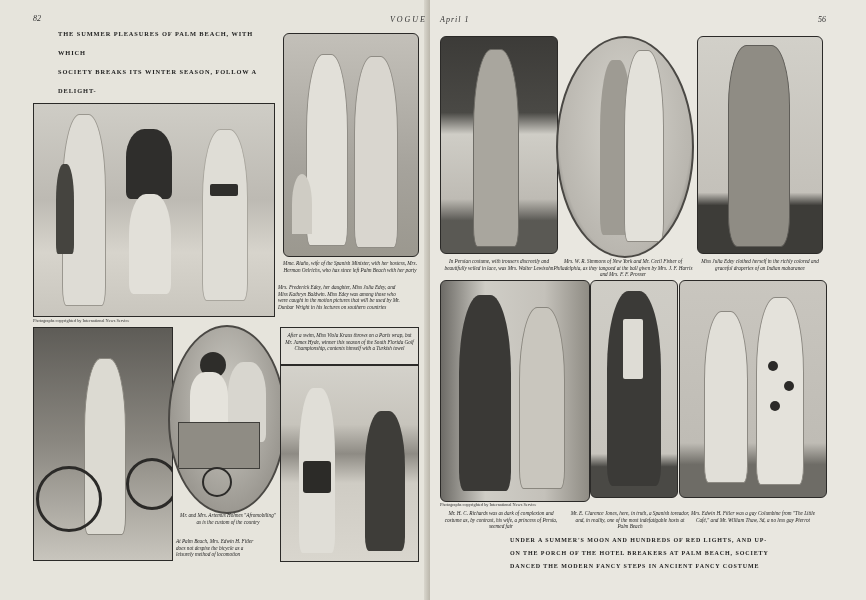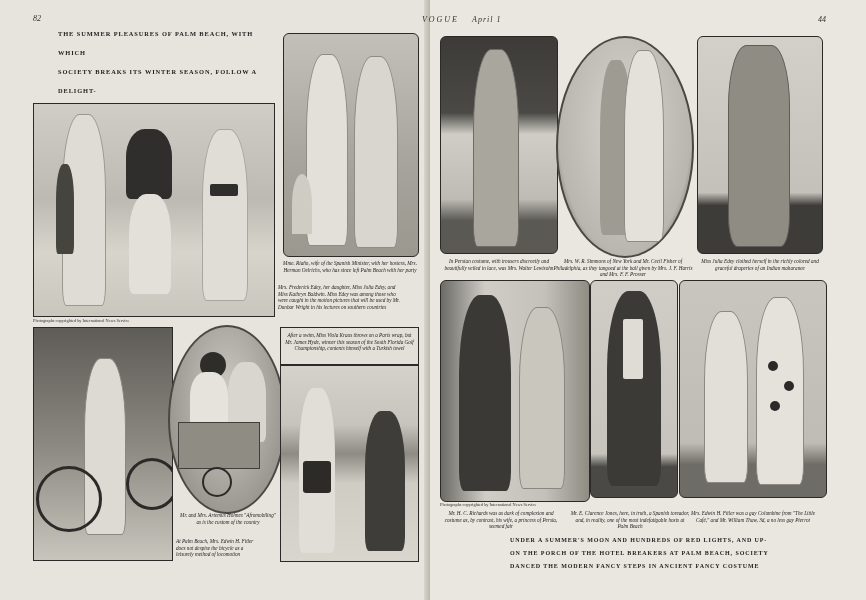--- a/index.html
+++ b/index.html
@@ -2,21 +2,21 @@
 <html><head>
 <meta charset="utf-8">
 <style>
   html, body { margin:0; padding:0; }
   body { width:866px; height:600px; position:relative; overflow:hidden; background:#e8e6df; font-family:"Liberation Serif", serif; }
   .page { position:absolute; top:0; height:600px; }
   .page-left { left:0; width:430px; background:#e6e4dc; }
   .page-right { left:430px; width:436px; background:#e9e7e0; }
   .gutter { position:absolute; left:424px; top:0; width:14px; height:600px; background:linear-gradient(to right,#d9d6cd,#bdb9ae 40%,#c9c5bb 60%,#e3e0d8); }
   .folio { position:absolute; font-size:8px; color:#333; font-style:italic; }
-  .header { position:absolute; font-size:8px; color:#333; letter-spacing:2px; font-style:italic;margin-left:32px; }
+  .header { position:absolute; font-size:8px; color:#333; letter-spacing:2px; font-style:italic; }
   .headline { position:absolute; font-size:6.4px; font-weight:bold; color:#222; letter-spacing:0.9px; line-height:19px; text-transform:uppercase; font-family:"Liberation Serif", serif; }
   .photo { position:absolute; background:#7d7b76; border:1px solid #2b2a28; overflow:hidden; }
   .photo.rounded { border-radius:6px; }
   .photo.oval { border-radius:50%; border:2px solid #4a4844; }
   .fig { position:absolute; border-radius:40% 40% 10% 10%; }
   .caption { position:absolute; font-size:5.2px; font-style:italic; color:#222; line-height:6.6px; text-align:center; }
   .caption.left { text-align:left; }
   .boxcap { position:absolute; border:1px solid #2b2a28; background:#e2e0d9; }
   .credit { position:absolute; font-size:4.3px; color:#333; }
 </style>
@@ -73,21 +73,21 @@
     <div class="fig" style="left:22px;top:95px;width:28px;height:32px;background:#2c2b28;border-radius:3px;"></div>
     <div class="fig" style="left:84px;top:45px;width:40px;height:140px;background:#3e3d39;"></div>
   </div>
 </div>
 
 <div class="gutter"></div>
 
 <div class="page page-right">
   <div class="header" style="left:-40px;top:15px;">VOGUE</div>
   <div class="header" style="left:10px;top:15px;letter-spacing:1px;text-align:center;">April 1</div>
-  <div class="folio" style="left:388px;top:15px;">44</div>
+  <div class="folio" style="left:388px;top:15px;">56</div>
 
   <div class="photo rounded" style="left:10px;top:36px;width:116px;height:216px;background:linear-gradient(#3c3b38 0%,#4a4945 35%,#cfcdc6 45%,#bebbb4 75%,#5a5954 85%);">
     <div class="fig" style="left:32px;top:12px;width:44px;height:196px;background:#a9a69e;border:1px solid #6e6c66;"></div>
   </div>
   <div class="caption" style="left:10px;top:258px;width:118px;">In Persian costume, with trousers discreetly and beautifully veiled in lace, was Mrs. Walter Lewisohn</div>
 
   <div class="photo oval" style="left:126px;top:36px;width:134px;height:218px;background:radial-gradient(ellipse at 50% 40%,#d6d4cd,#b9b6af 70%,#3a3936 92%);">
     <div class="fig" style="left:42px;top:22px;width:32px;height:175px;background:#9e9b93;"></div>
     <div class="fig" style="left:66px;top:12px;width:38px;height:190px;background:#e3e1da;border:1px solid #8e8b84;"></div>
   </div>

